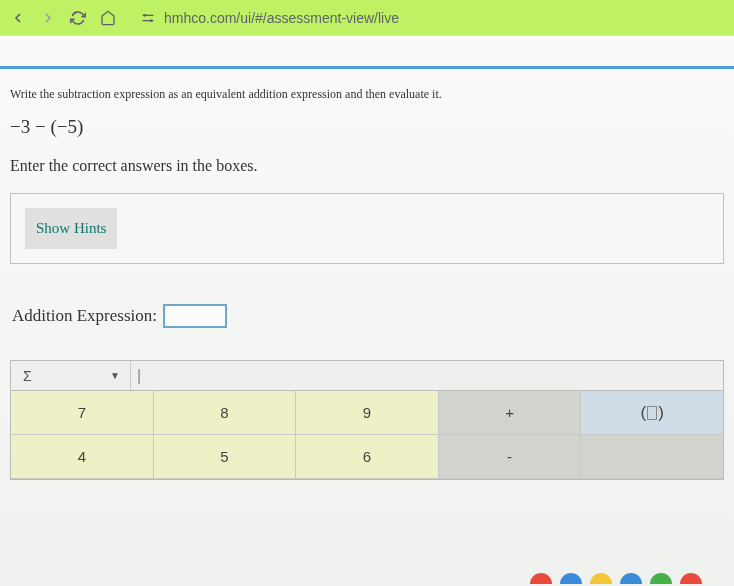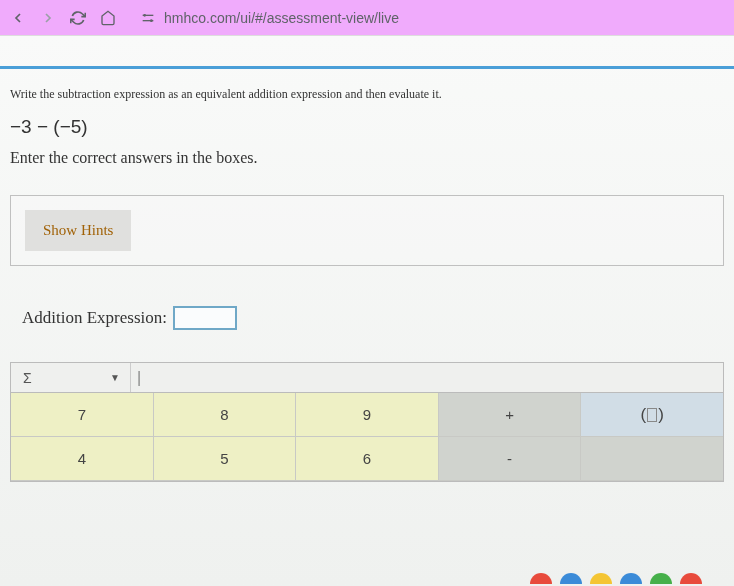--- a/index.html
+++ b/index.html
@@ -9,21 +9,21 @@
     }
     body {
       font-family: Arial, sans-serif;
       background: #f5f6f5;
       width: 734px;
       height: 586px;
       overflow: hidden;
     }
     .browser-bar {
       height: 36px;
-      background: #f0abfc;
+      background: #bef264;
       display: flex;
       align-items: center;
       padding: 0 10px;
       gap: 14px;
       border-bottom: 1px solid #ddd;
     }
     .nav-icon {
       width: 16px;
       height: 16px;
       display: flex;
@@ -61,49 +61,49 @@
     }
     .question-text {
       font-size: 12px;
       color: #333;
       margin-bottom: 14px;
       font-family: Georgia, serif;
     }
     .expression {
       font-size: 19px;
       color: #333;
-      margin-bottom: 11px;
-      font-family: Liberation Sans, sans-serif;
+      margin-bottom: 19px;
+      font-family: Liberation Serif, serif;
     }
     .instruction {
       font-size: 16px;
       color: #333;
-      margin-bottom: 28px;
+      margin-bottom: 18px;
       font-family: Georgia, serif;
     }
     .hints-box {
       border: 1px solid #c0c0c0;
       padding: 14px;
       margin: 0 0 40px 0;
       background: rgba(255,255,255,0.1);
     }
     .show-hints-btn {
       background: #e0e0de;
       border: none;
-      padding: 12px 18px;
+      padding: 12px 11px;
       font-size: 15px;
-      color: #a16207;
+      color: #0f766e;
       cursor: pointer;
       font-family: Georgia, serif;
     }
     .input-row {
       display: flex;
       align-items: center;
       margin-bottom: 32px;
-      padding: 0 22px;
+      padding: 0 12px;
       margin-top: 16px;
     }
     .input-label {
       font-size: 17px;
       color: #333;
       font-family: Georgia, serif;
       margin-right: 6px;
     }
     .answer-input {
       border: 2px solid #6fa8c7;

